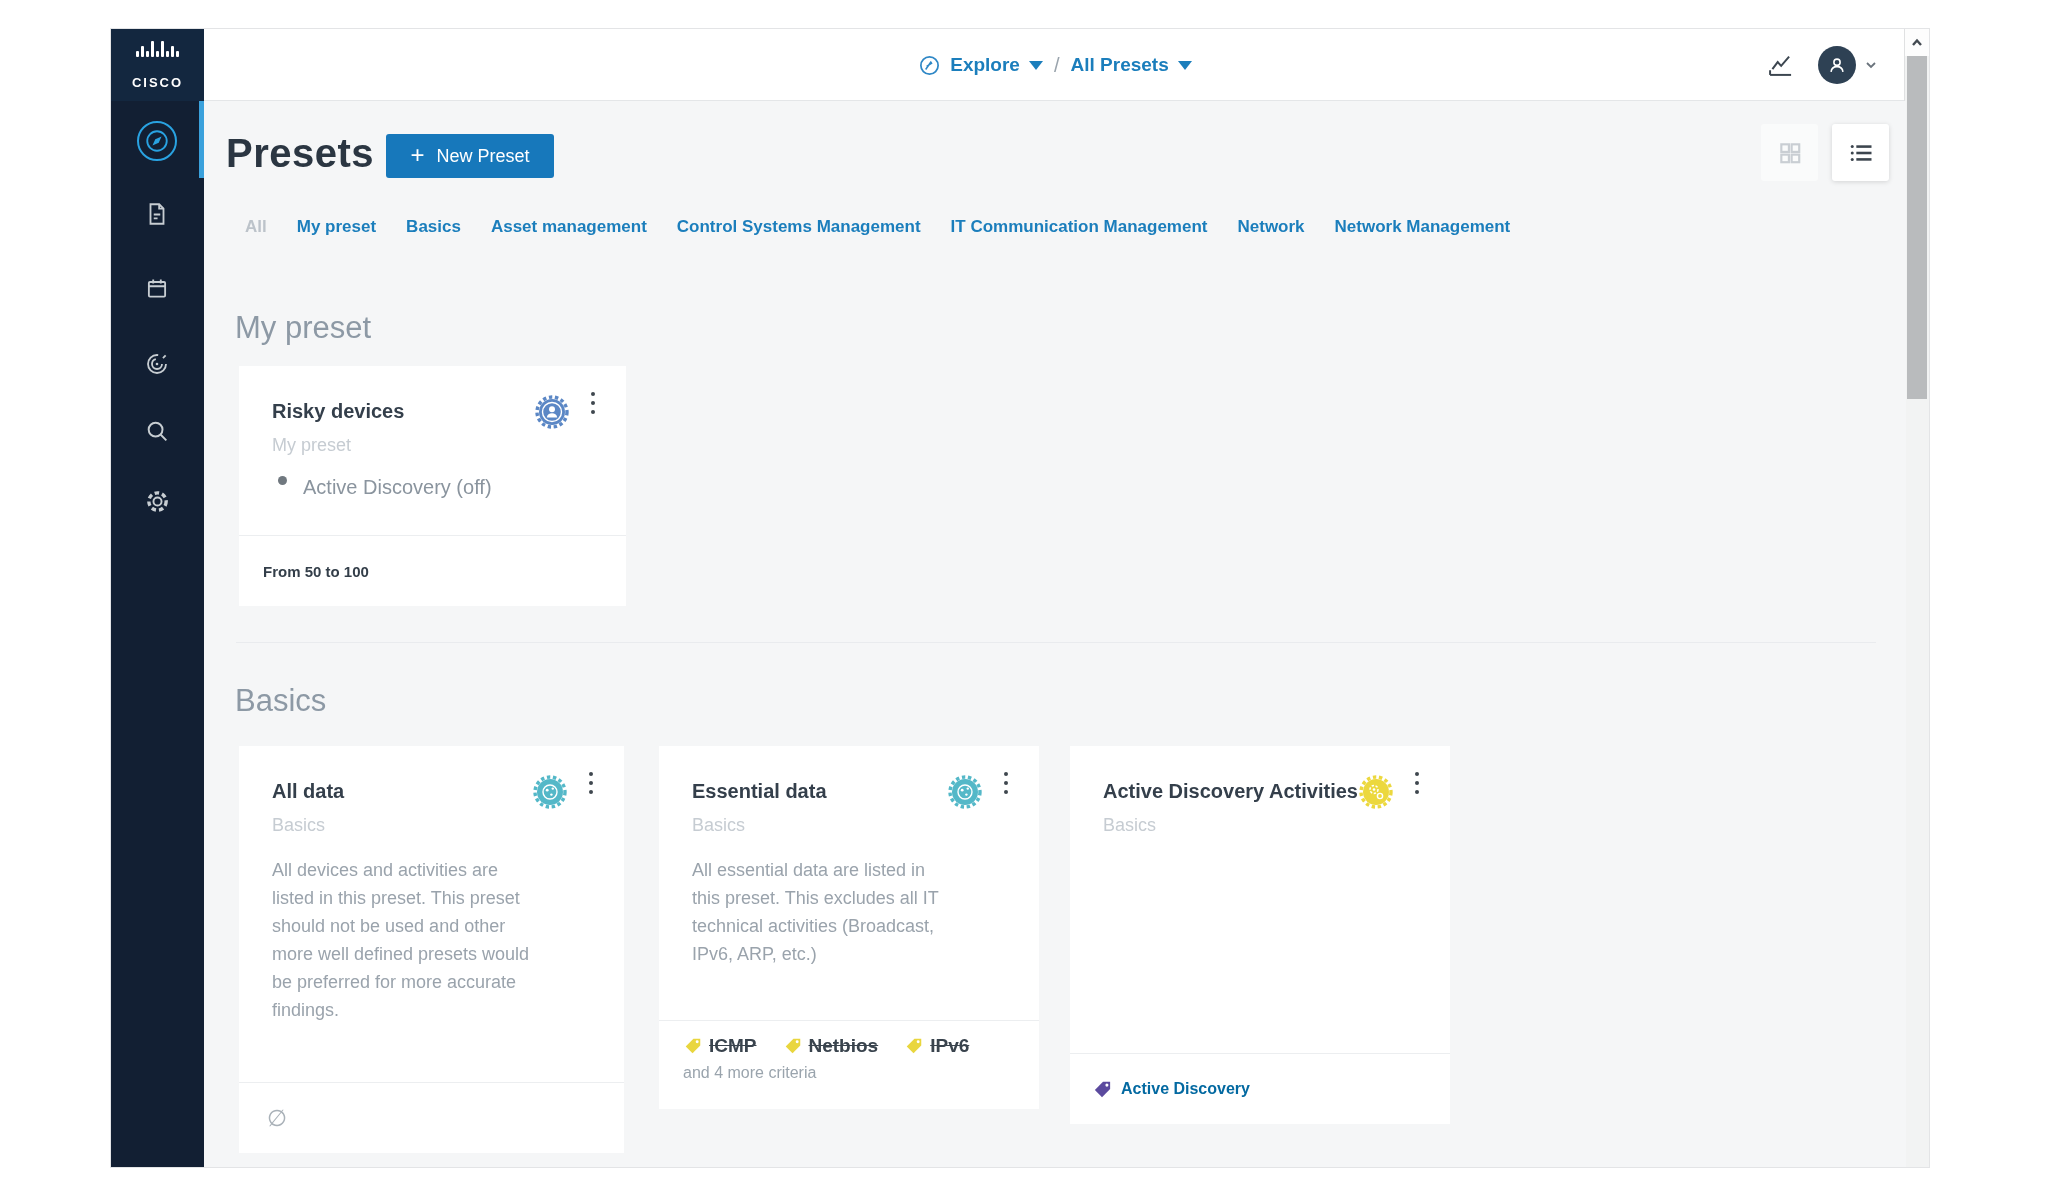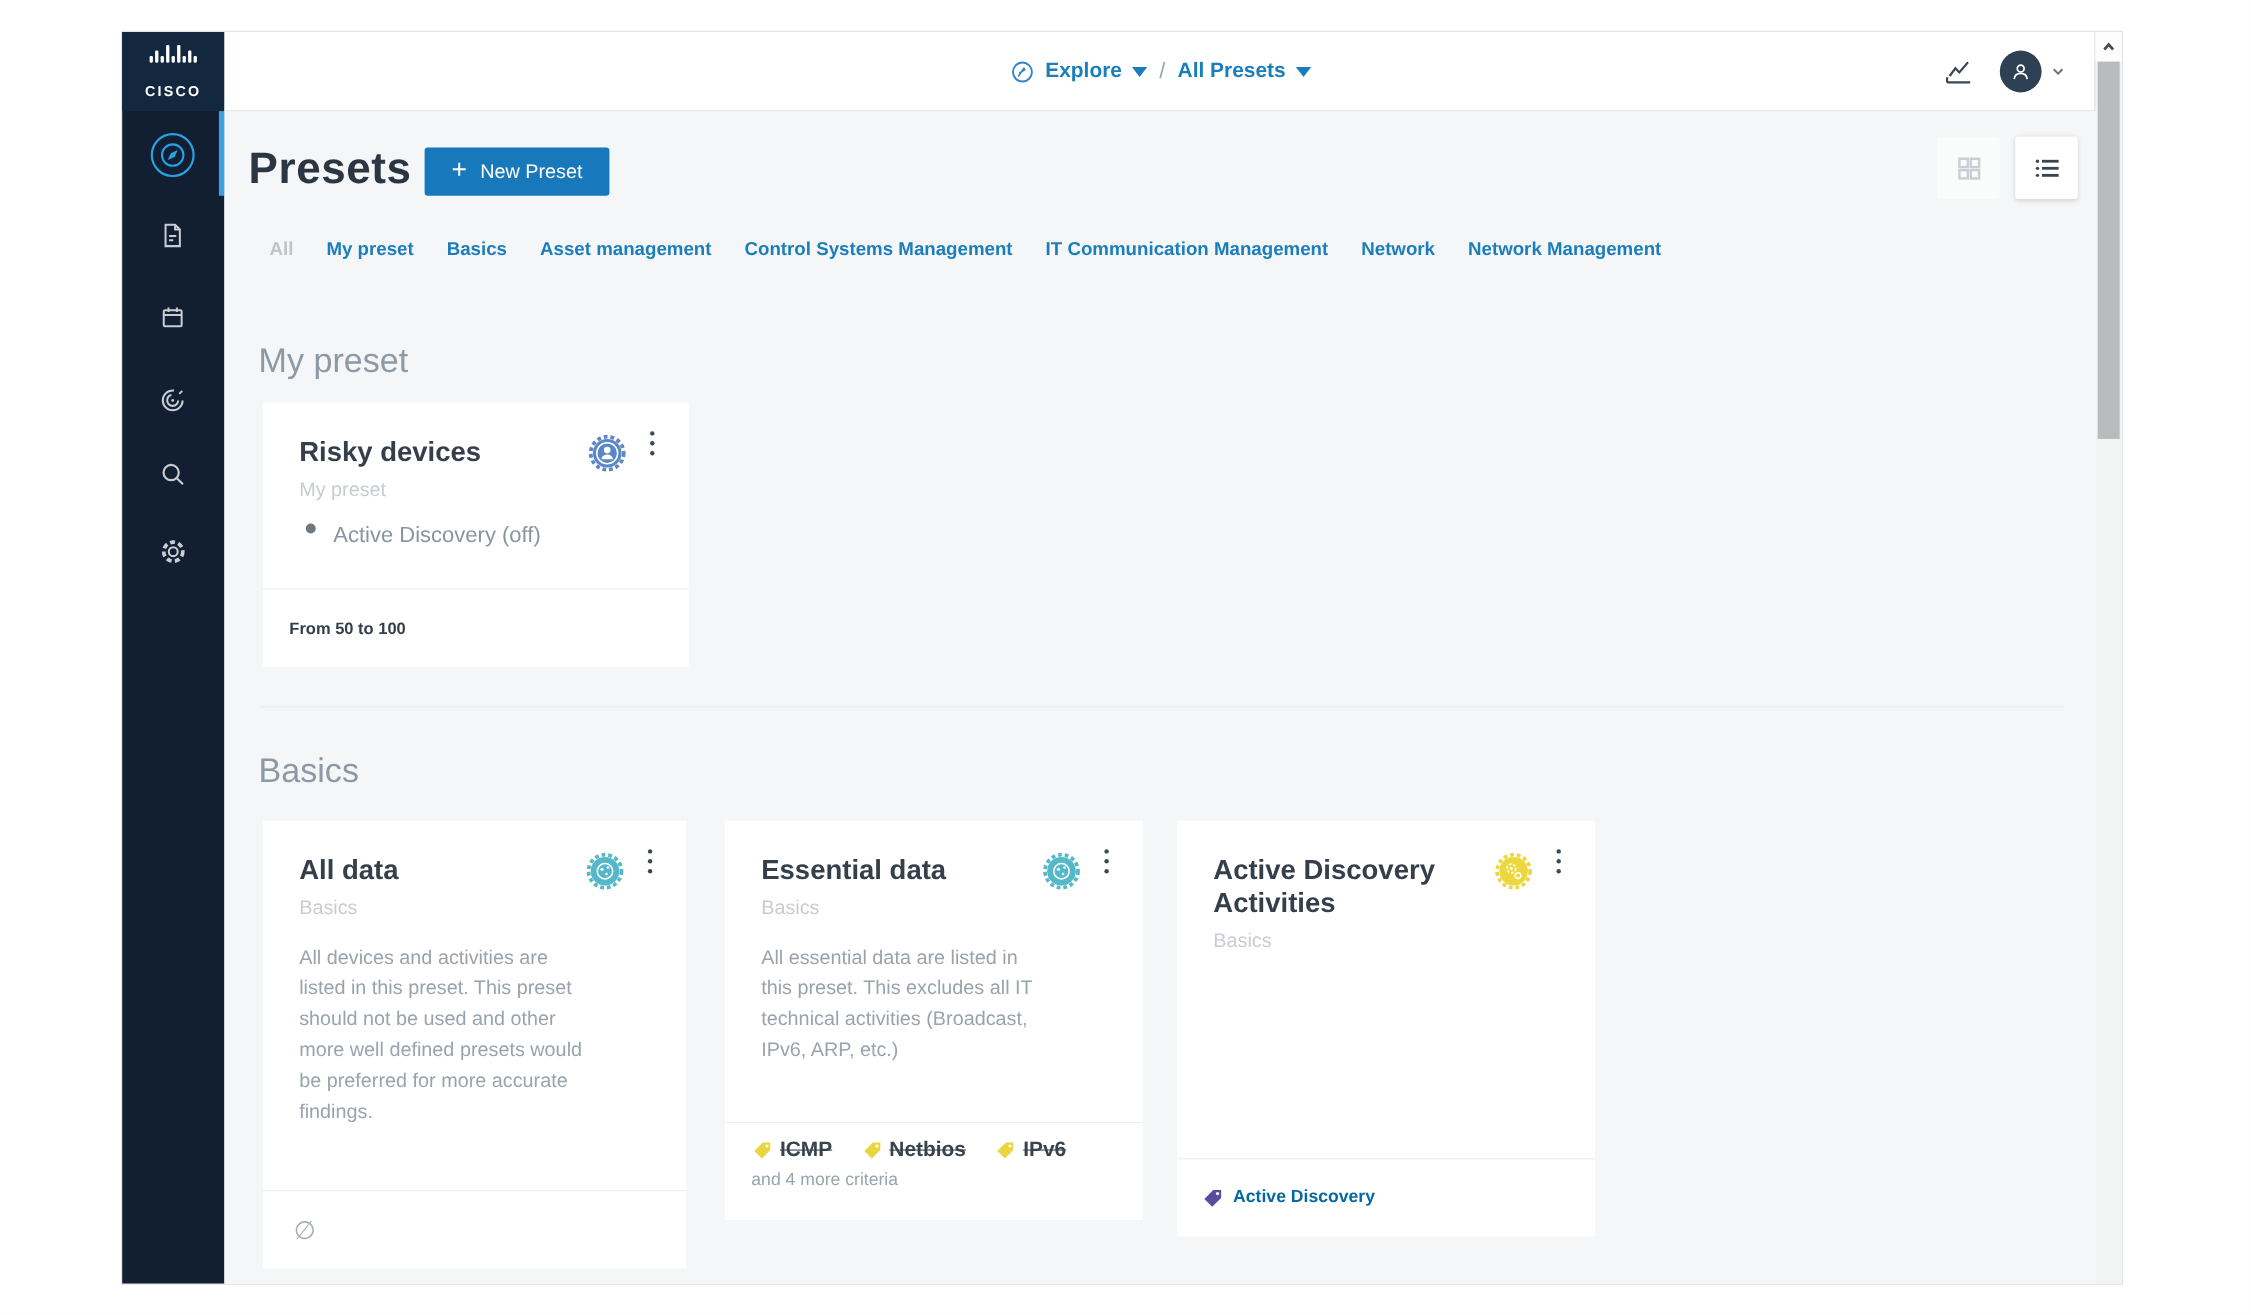--- a/index.html
+++ b/index.html
@@ -49,21 +49,21 @@
   .tab.muted { color:#bcc3ca; }
 
   .section-title { position:absolute; left:31px; font-size:31px; font-weight:400; color:#8d99a5; }
   .divider-line { position:absolute; left:32px; top:541px; width:1640px; height:1px; background:#e9ebee; }
 
   .card { position:absolute; background:#ffffff; cursor:pointer; }
   .kebab { position:absolute; top:24px; right:24px; width:18px; height:26px; display:flex; flex-direction:column; align-items:center; justify-content:space-between; cursor:pointer; padding:2px 0; }
   .kebab span { width:4px; height:4px; border-radius:50%; background:#3f474f; }
   .badge { position:absolute; top:27px; right:55px; }
   .card-pad { padding:30px 90px 0 33px; }
-  .card-title { font-size:25px; font-weight:700; color:#343f4b; line-height:30px; }
+  .card-title { font-size:20px; font-weight:700; color:#343f4b; line-height:30px; }
   .card-sub { font-size:18px; color:#c6ccd2; margin-top:9px; }
   .bullet-row { display:flex; align-items:flex-start; gap:16px; margin-top:20px; margin-left:6px; }
   .dot { width:9px; height:9px; border-radius:50%; background:#70787f; flex:none; }
   .bullet-text { font-size:20px; color:#8a949e; }
   .card-desc { font-size:18px; color:#9aa3ac; line-height:28px; margin-top:20px; }
   .card-footer { position:absolute; left:0; right:0; bottom:0; border-top:1px solid #eceef0; }
   .footer-range { height:70px; display:flex; align-items:center; padding-left:24px; font-size:15px; font-weight:700; color:#333e49; }
   .footer-empty { height:70px; display:flex; align-items:center; padding-left:28px; font-size:23px; color:#a9b1b8; }
   .footer-tags { height:88px; padding:14px 0 0 24px; }
   .footer-tag-single { height:70px; display:flex; align-items:center; padding-left:22px; gap:8px; }

